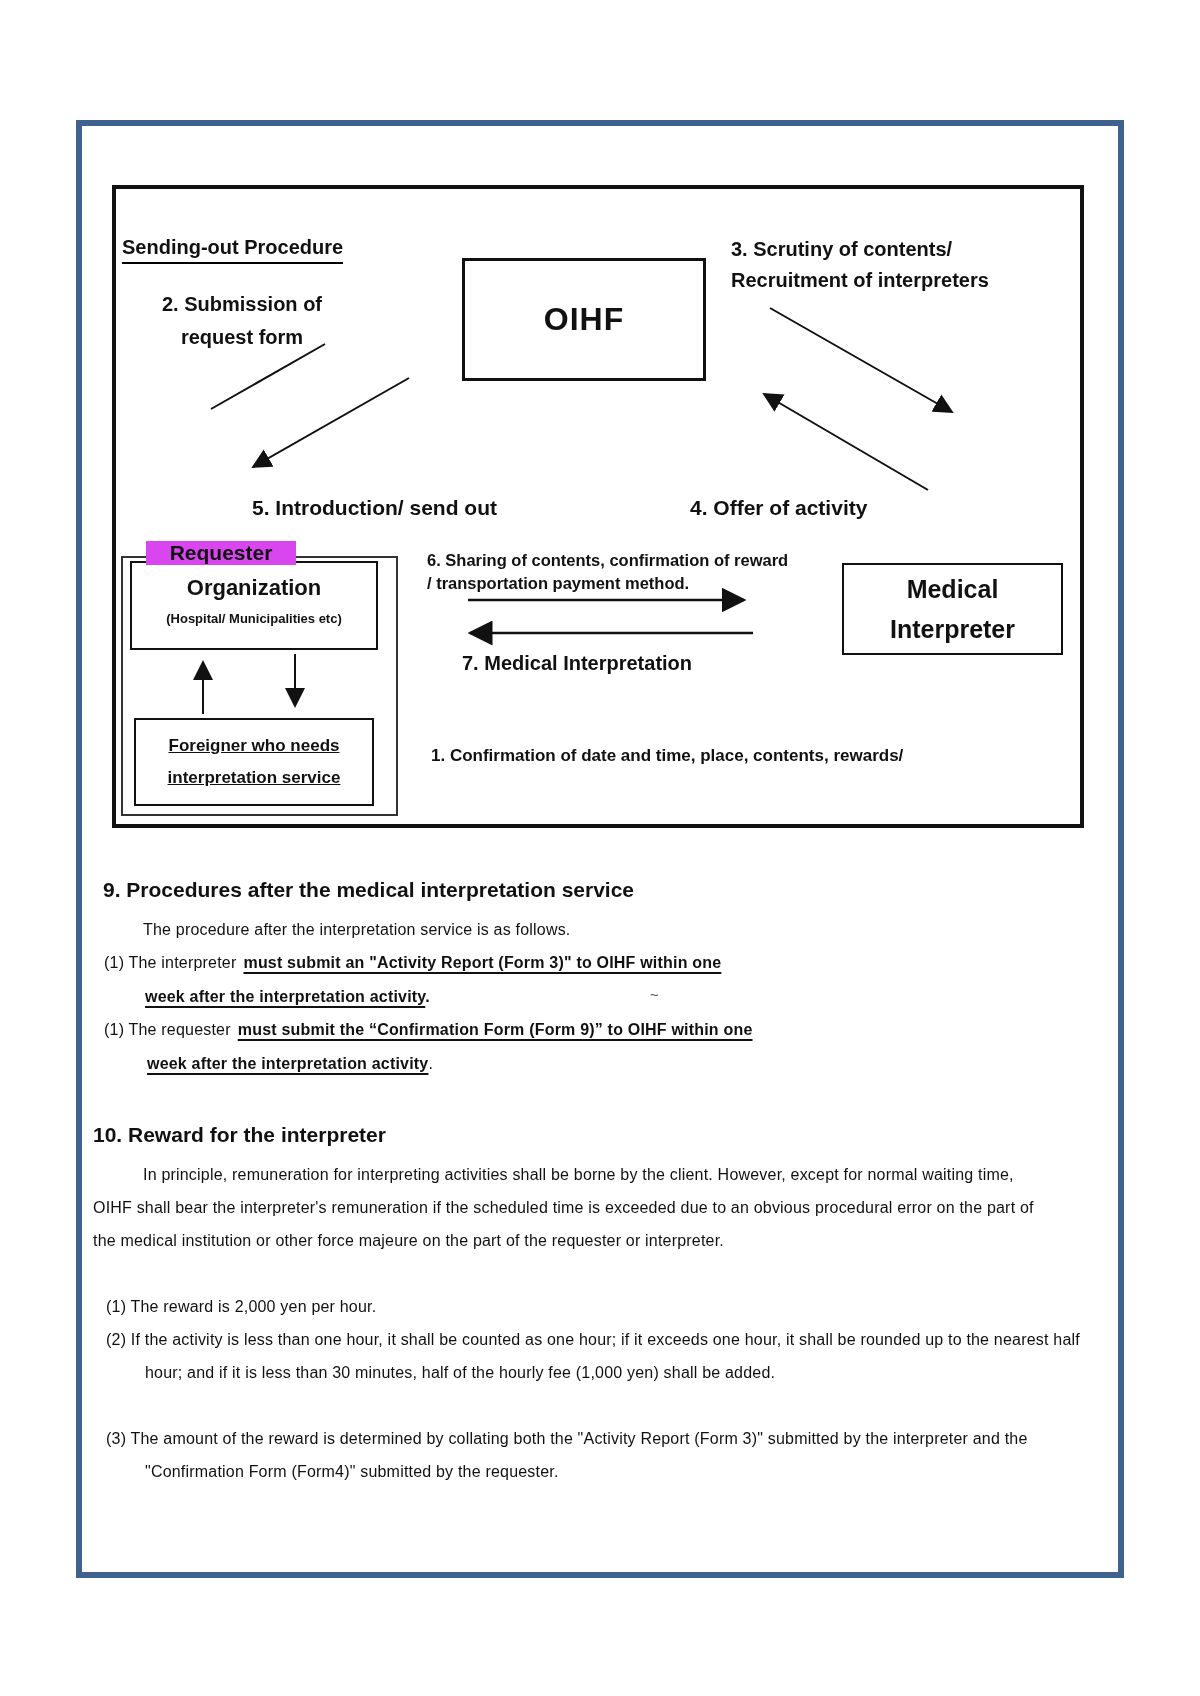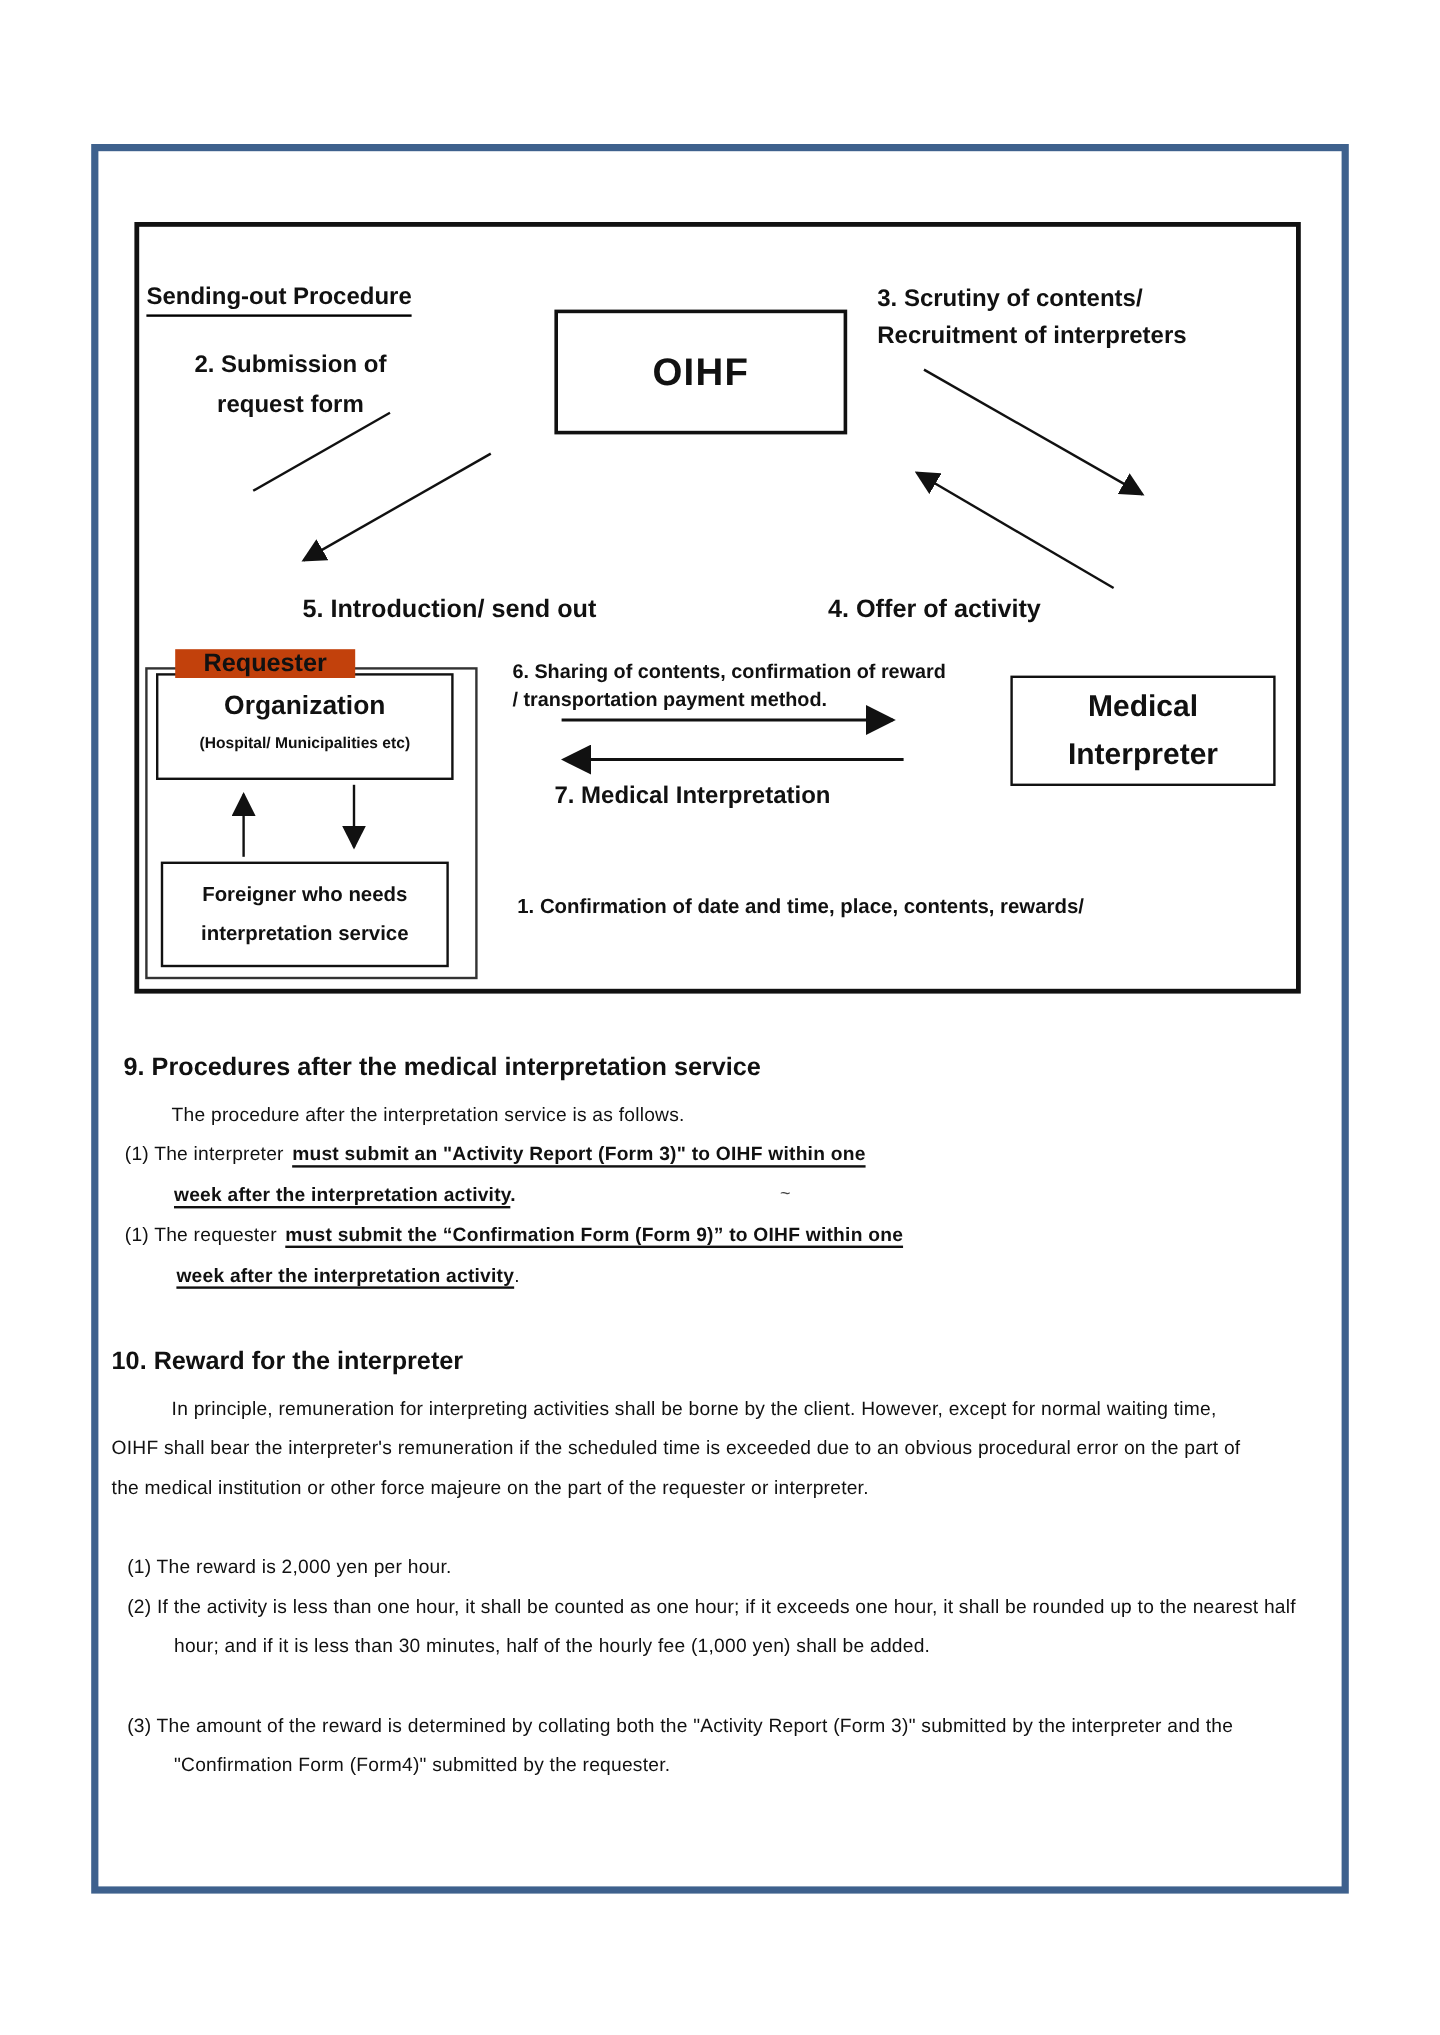--- a/index.html
+++ b/index.html
@@ -4,34 +4,34 @@
 <style>
   html,body{margin:0;padding:0;background:#ffffff;}
   body{position:relative;width:1200px;height:1696px;font-family:"Liberation Sans","DejaVu Sans",sans-serif;color:#111;overflow:hidden;}
   .abs{position:absolute;}
   #blue-frame{left:76px;top:120px;width:1048px;height:1458px;border:6px solid #3e618d;box-sizing:border-box;background:#fff;}
   #diagram-box{left:112px;top:185px;width:972px;height:643px;border:4px solid #111;box-sizing:border-box;background:#fff;}
   .b{font-weight:700;}
   .diag-title{font-size:20px;font-weight:700;border-bottom:2px solid #000;padding-bottom:3px;white-space:nowrap;}
   .step{font-size:20px;font-weight:700;white-space:nowrap;}
   .step-big{font-size:21px;font-weight:700;white-space:nowrap;}
-  #oihf-box{left:462px;top:258px;width:244px;height:104px;border:3px solid #111;box-sizing:border-box;display:flex;align-items:center;justify-content:center;}
+  #oihf-box{left:462px;top:258px;width:244px;height:123px;border:3px solid #111;box-sizing:border-box;display:flex;align-items:center;justify-content:center;}
   #oihf-box .t{font-size:32px;font-weight:700;letter-spacing:1px;}
   #step2{left:133px;top:288px;width:218px;font-size:20px;font-weight:700;line-height:33px;text-align:center;}
   #step3{left:731px;top:234px;font-size:20px;font-weight:700;line-height:31px;}
   #step6{left:427px;top:549px;font-size:16.5px;font-weight:700;line-height:23px;}
   #step1{left:431px;top:740px;font-size:17px;font-weight:700;line-height:32px;}
   #step1 .cont{padding-left:28px;}
   #req-outer{left:121px;top:556px;width:277px;height:260px;border:2px solid #333;box-sizing:border-box;}
   #req-inner{left:130px;top:561px;width:248px;height:89px;border:2px solid #111;box-sizing:border-box;display:flex;flex-direction:column;align-items:center;padding-top:12px;gap:10px;}
-  #req-label{left:146px;top:541px;width:150px;background:#c2410c;font-size:21px;font-weight:700;text-align:center;z-index:3;}
+  #req-label{left:146px;top:541px;width:150px;background:#d946ef;font-size:21px;font-weight:700;text-align:center;z-index:3;}
   .org{font-size:22px;font-weight:700;}
   .org-sub{font-size:13px;font-weight:700;}
   #foreigner-box{left:134px;top:718px;width:240px;height:88px;border:2px solid #111;box-sizing:border-box;display:flex;flex-direction:column;align-items:center;justify-content:space-evenly;padding:4px 0;}
-  #foreigner-box .t{font-size:17px;font-weight:700;}
+  #foreigner-box .t{font-size:17px;font-weight:700;text-decoration:underline;}
   #medical-box{left:842px;top:563px;width:221px;height:92px;border:2px solid #111;box-sizing:border-box;display:flex;flex-direction:column;align-items:center;justify-content:center;}
   #medical-box .t{font-size:25px;font-weight:700;line-height:40px;}
   #arrow-svg{left:0;top:0;width:1200px;height:1696px;pointer-events:none;}
   
   .h{font-size:21px;font-weight:700;white-space:nowrap;}
   .block{font-size:16px;line-height:33px;letter-spacing:0.2px;}
   .nw{white-space:nowrap;}
   .bu{font-weight:700;text-decoration:underline;text-decoration-thickness:2px;text-underline-offset:4px;}
   .gap{margin-right:7px;}
   .hang{padding-left:39px;text-indent:-39px;}

